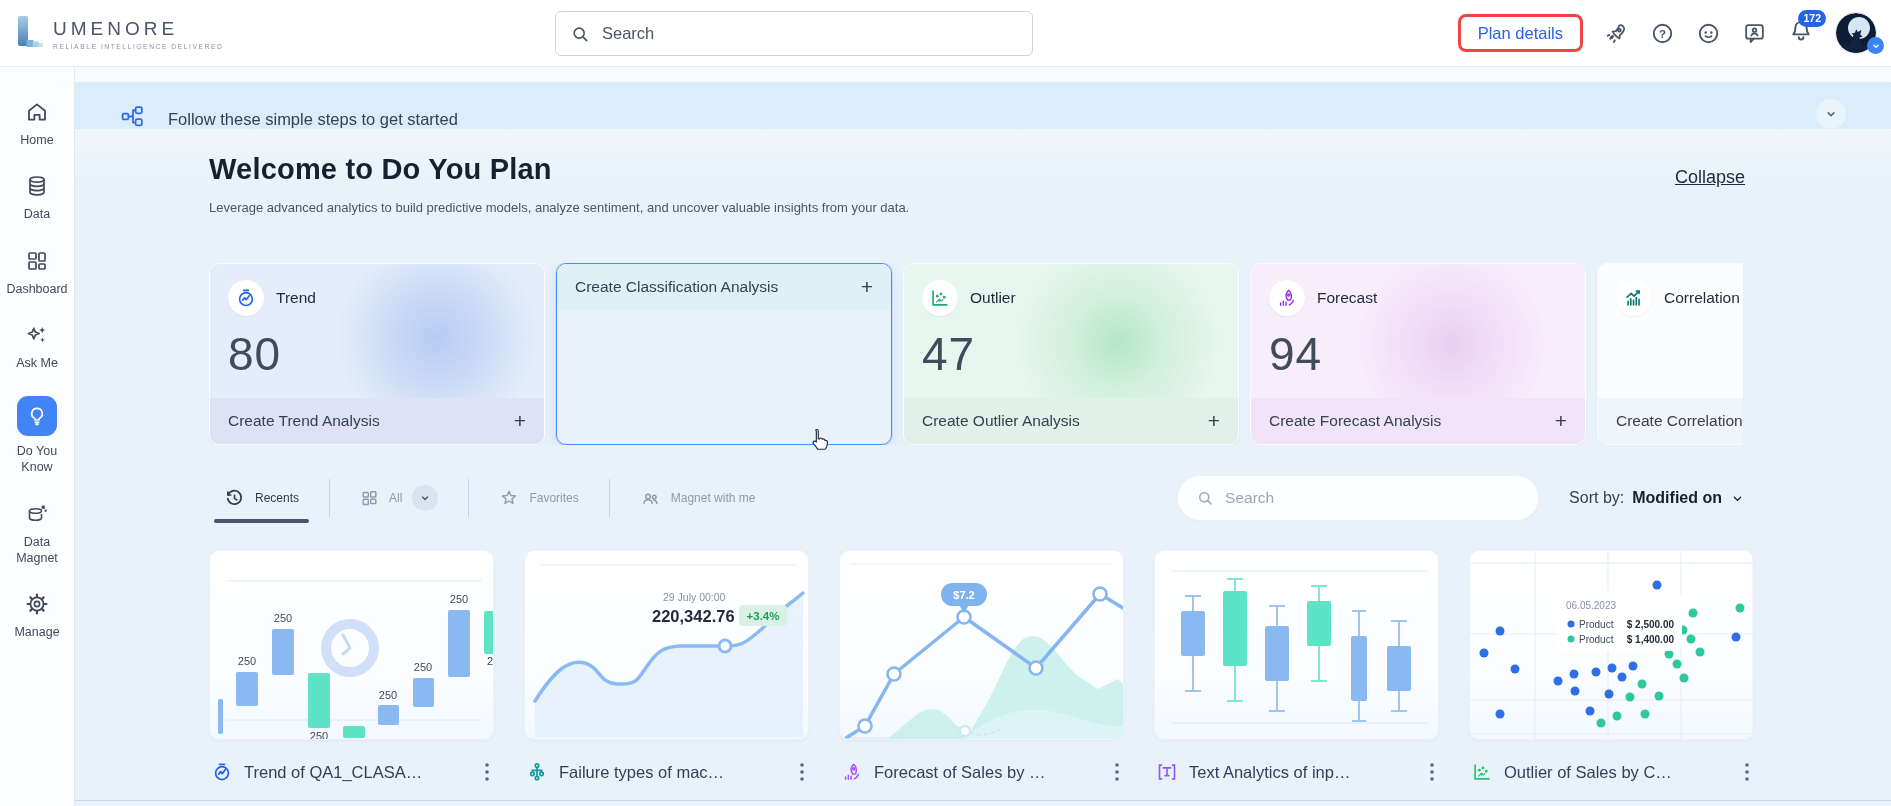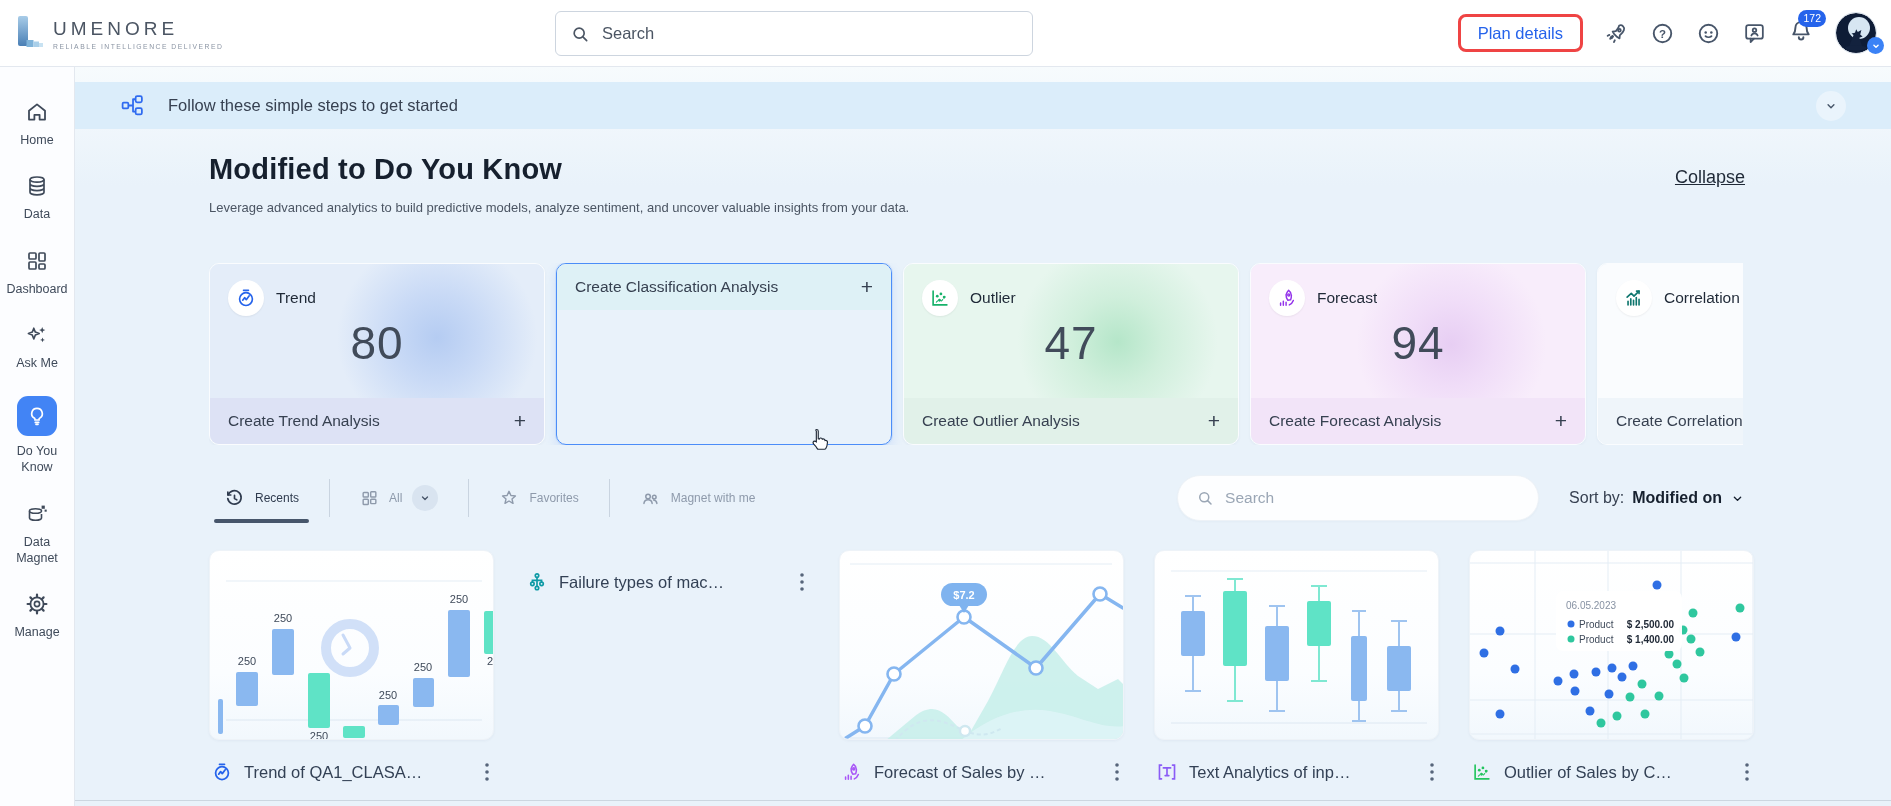--- a/index.html
+++ b/index.html
@@ -12,49 +12,49 @@
   .logo-textwrap{padding-bottom:2px}
   .logo-text{font-size:19px;letter-spacing:4px;color:#4b5563;font-weight:500}
   .logo-tagline{font-size:6.8px;letter-spacing:1.5px;color:#8a94a3;margin-top:3px}
   .tb-search{position:absolute;left:555px;top:11px;width:478px;height:45px;border:1px solid #cdd5df;border-radius:6px;background:#fff;display:flex;align-items:center;gap:12px;padding:0 14px}
   .tb-search input{border:none;outline:none;font-size:16.5px;color:#374151;width:100%;font-family:inherit;background:transparent}
   .tb-search input::placeholder{color:#4b5563}
   .tb-right{margin-left:auto;display:flex;align-items:center;gap:21px}
   .plan-btn{height:38px;padding:0 17px;border:3px solid #ef4444;border-radius:8px;background:#fff;color:#2563eb;font-size:16.5px;display:flex;align-items:center;cursor:pointer;font-family:inherit}
   .ic-btn{background:none;border:none;cursor:pointer;padding:0}
   .bell-wrap{position:relative}
-  .bell-badge{position:absolute;top:-8px;right:-12px;background:#2563eb;color:#fff;font-size:10.5px;font-weight:normal;padding:2px 5px;border-radius:9px;line-height:1.2}
+  .bell-badge{position:absolute;top:-8px;right:-12px;background:#2563eb;color:#fff;font-size:10.5px;font-weight:bold;padding:2px 5px;border-radius:9px;line-height:1.2}
   .avatar-wrap{position:relative;width:42px;height:42px}
   .avatar{width:42px;height:42px;border-radius:50%;overflow:hidden;border:1px solid #dbe3ec}
   .avatar-chev{position:absolute;right:-7px;bottom:0px;width:17px;height:17px;border-radius:50%;background:#3b82f6;display:grid;place-items:center}
   
   .shell{display:flex;height:739px}
   .sidebar{width:75px;background:#fcfdff;border-right:1px solid #e3e8ef;display:flex;flex-direction:column;align-items:center;padding-top:32px;gap:25px;flex-shrink:0}
   .nav-item{display:flex;flex-direction:column;align-items:center;gap:7px;cursor:pointer;width:100%}
   .nav-label{font-size:12.5px;color:#3f4a5a;text-align:center;line-height:1.3;width:64px}
   .nav-ic{height:26px;display:grid;place-items:center}
   .nav-item.active .nav-ic{width:40px;height:40px;background:#4284f5;border-radius:11px}
   
   .main{flex:1;position:relative;overflow:hidden;background:linear-gradient(180deg,#f7fbfd 0%,#e9f2fa 16%,#e9f2fa 100%)}
-  .banner{margin-top:15px;height:47px;background:#dbedfa;display:flex;align-items:center;gap:23px;padding:0 45px;font-size:16.5px;color:#374151}
+  .banner{margin-top:15px;height:47px;background:#dbedfa;display:flex;align-items:flex-end;gap:23px;padding:0 45px;font-size:16.5px;color:#374151}
   .banner-chev{margin-left:auto;width:30px;height:30px;border-radius:50%;background:#eaf4fc;display:grid;place-items:center;border:none;cursor:pointer}
   .welcome{padding:22px 146px 0 134px}
   .welcome-row{display:flex;justify-content:space-between;align-items:center}
   .welcome h1{font-size:29px;color:#16202e;font-weight:bold;letter-spacing:.2px}
   .collapse{font-size:18px;color:#1f2937;text-decoration:underline;font-weight:500;margin-top:16px;cursor:pointer}
   .subtitle{margin-top:12px;font-size:13px;color:#4b5563}
   
   .cards-row{margin:48px 0 0 134px;width:1534px;overflow:hidden;display:flex;gap:11px}
   .card{width:336px;flex-shrink:0;height:182px;border-radius:10px;overflow:hidden;display:flex;flex-direction:column;border:1px solid rgba(255,255,255,.75);box-shadow:0 1px 3px rgba(20,50,90,.05);cursor:pointer}
   .card.selected{border:1.6px solid #4b8df8;box-shadow:0 0 0 1px rgba(75,141,248,.12),0 5px 12px rgba(75,141,248,.18)}
   .card-body{flex:1;padding:16px 18px 0}
   .card-head{display:flex;align-items:center;gap:12px}
   .icon-circle{width:36px;height:36px;border-radius:50%;background:#fff;display:grid;place-items:center;box-shadow:0 1px 2px rgba(0,0,0,.06)}
   .card-name{font-size:15.5px;color:#1f2937;font-weight:500;white-space:nowrap;overflow:hidden}
-  .card-count{text-align:center;font-size:46px;color:#414b5a;margin-top:0;letter-spacing:1px}
+  .card-count{text-align:left;font-size:46px;color:#414b5a;margin-top:11px;letter-spacing:1px}
   .card-foot{height:46px;display:flex;align-items:center;justify-content:space-between;padding:0 18px;font-size:15.5px;color:#374151;white-space:nowrap}
   .card-foot .plus{font-size:21px;color:#374151}
   .card.trend .card-body{background:radial-gradient(circle 100px at 68% 55%,#b5ccf2 0%,#c9daf6 45%,rgba(226,236,249,0) 100%),linear-gradient(#e4edf9,#e4edf9)}
   .card.trend .card-foot{background:#dde2f5}
   .card.classification .card-body{background:radial-gradient(circle 100px at 62% 58%,#a9e9ef 0%,#c6f0f3 45%,rgba(227,245,248,0) 100%),linear-gradient(#e3f5f8,#e3f5f8)}
   .card.classification .card-foot{background:#def1f6}
   .card.outlier .card-body{background:radial-gradient(circle 100px at 64% 58%,#b5e6c9 0%,#d0efdc 45%,rgba(231,246,238,0) 100%),linear-gradient(#e7f6ee,#e7f6ee)}
   .card.outlier .card-foot{background:#e1f1e9}
   .card.forecast .card-body{background:radial-gradient(circle 95px at 60% 60%,#e7cef3 0%,#f0ddf8 45%,rgba(248,237,251,0) 100%),linear-gradient(#f8edfb,#f8edfb)}
   .card.forecast .card-foot{background:#f2e4f8}
@@ -264,21 +264,21 @@
       <span>Follow these simple steps to get started</span>
       <button class="banner-chev">
         <svg width="14" height="14" viewBox="0 0 24 24" fill="none" stroke="#475569" stroke-width="2.4" stroke-linecap="round" stroke-linejoin="round">
             <path d="M7 10l5 5 5-5"></path>
           </svg>
       </button>
     </div>
 
     <section class="welcome">
       <div class="welcome-row">
-        <h1>Modified to Do You Know</h1>
+        <h1>Welcome to Do You Plan</h1>
         <a class="collapse">Collapse</a>
       </div>
       <p class="subtitle">Leverage advanced analytics to build predictive models, analyze sentiment, and uncover valuable insights from your data.</p>
     </section>
 
     <div class="cards-row">
       <div class="card trend">
         <div class="card-body">
           <div class="card-head">
             <span class="icon-circle">
@@ -483,20 +483,32 @@
             <svg width="6" height="20" viewBox="0 0 6 20">
                 <circle cx="3" cy="3" r="1.8" fill="#56657a"></circle>
                 <circle cx="3" cy="10" r="1.8" fill="#56657a"></circle>
                 <circle cx="3" cy="17" r="1.8" fill="#56657a"></circle>
               </svg>
           </button>
         </div>
       </div>
 
       <div class="thumb">
+        <div class="thumb-card">
+          <svg width="285" height="190" viewBox="0 0 285 190" font-family="Liberation Sans, sans-serif">
+            <line x1="16" y1="14" x2="272" y2="14" stroke="#e4edf5"></line>
+            <path d="M10 186V150C30 118 45 108 60 112 75 116 74 132 92 133 110 134 112 130 120 118 132 100 138 96 155 95H200C216 95 220 92 232 82 244 72 252 62 268 50L278 42V186Z" fill="#dcebfa" opacity=".6"></path>
+            <path d="M10 150C30 118 45 108 60 112 75 116 74 132 92 133 110 134 112 130 120 118 132 100 138 96 155 95H200C216 95 220 92 232 82 244 72 252 62 268 50L278 42" fill="none" stroke="#8abaf3" stroke-width="3.5" stroke-linecap="round"></path>
+            <circle cx="200" cy="95" r="6" fill="#fff" stroke="#8abaf3" stroke-width="3"></circle>
+            <text x="138" y="50" font-size="10.5" fill="#8792a3">29 July 00:00</text>
+            <text x="127" y="71" font-size="16.5" font-weight="bold" fill="#222b38">220,342.76</text>
+            <rect x="214" y="54" width="48" height="21" rx="4" fill="#d9f1e4"></rect>
+            <text x="238" y="69" text-anchor="middle" font-size="11.5" font-weight="bold" fill="#1f9d61">+3.4%</text>
+          </svg>
+        </div>
         <div class="thumb-label">
           <span>
             <svg width="22" height="22" viewBox="0 0 24 24" fill="none" stroke="#0d9aa5" stroke-width="1.8">
               <circle cx="12" cy="5" r="1.9"></circle>
                 <circle cx="7" cy="14" r="1.9"></circle>
                 <circle cx="17" cy="14" r="1.9"></circle>
                 <circle cx="12" cy="18.6" r="1.9"></circle>
               <path d="M12 6.9v3.3M7 12.1v-1.9h10v1.9M12 10.2v6.5"></path>
             </svg>
           </span>

